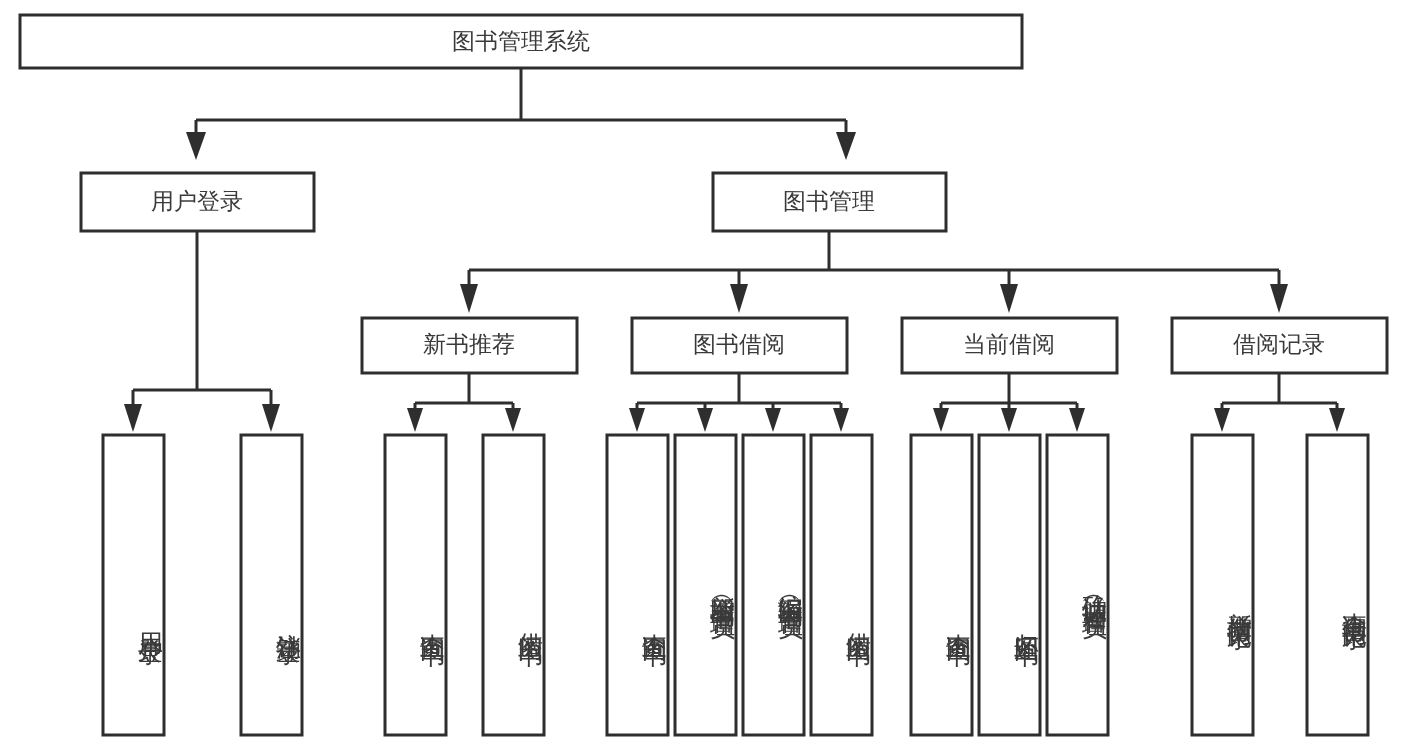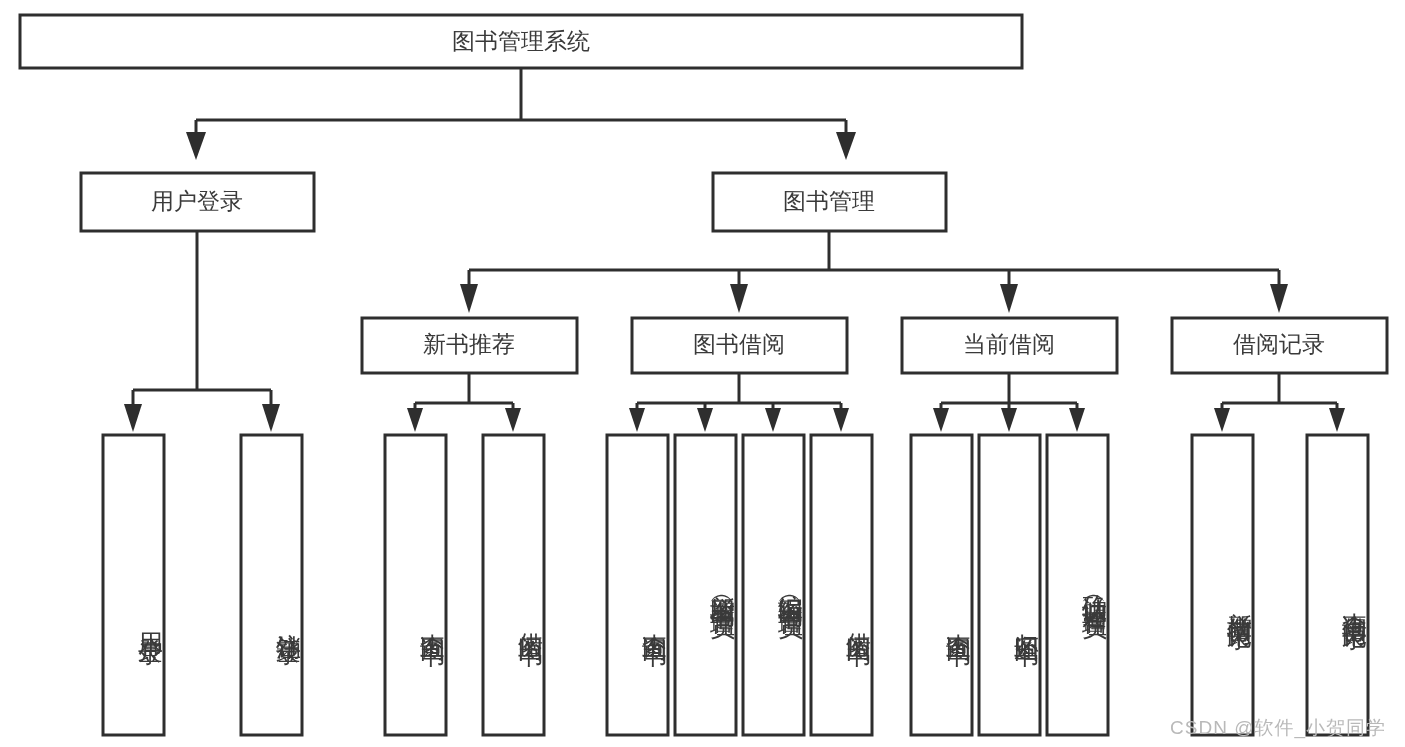--- a/index.html
+++ b/index.html
@@ -218,15 +218,14 @@
   <div class="vlabel" style="left:743px; top:443px; width:61px; height:290px;">编辑图书（管理员）</div>
   <div class="vlabel" style="left:811px; top:505px; width:61px; height:228px;">借阅图书</div>
 
   <div class="vlabel" style="left:911px; top:505px; width:61px; height:228px;">查询图书</div>
   <div class="vlabel" style="left:979px; top:505px; width:61px; height:228px;">归还图书</div>
   <div class="vlabel" style="left:1047px; top:443px; width:61px; height:290px;">确认归还（管理员）</div>
 
   <div class="vlabel" style="left:1192px; top:470px; width:61px; height:262px;">新增借阅记录</div>
   <div class="vlabel" style="left:1307px; top:470px; width:61px; height:262px;">查询借阅记录</div>
 
-  <div class="watermark">CSDN @软件_小贺同学</div>
 
 </div>
 
 </body></html>

